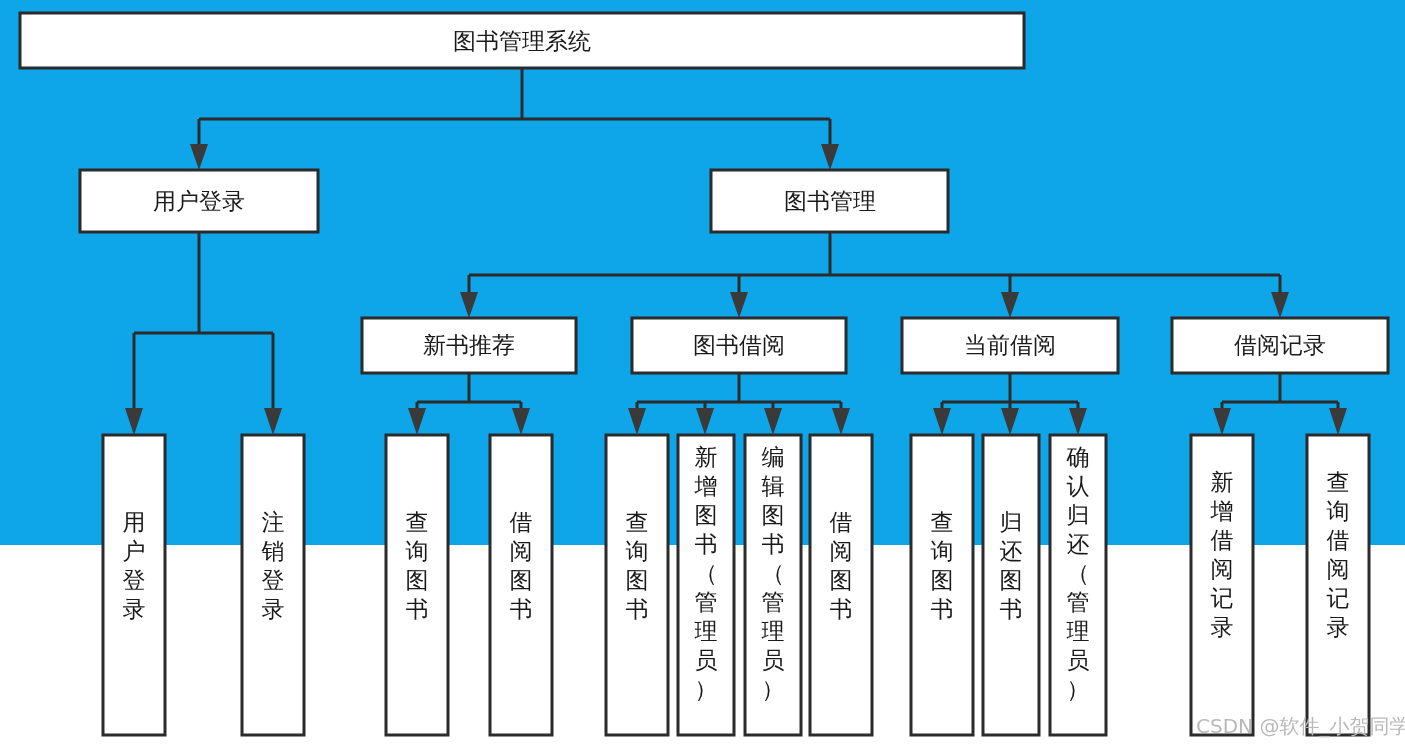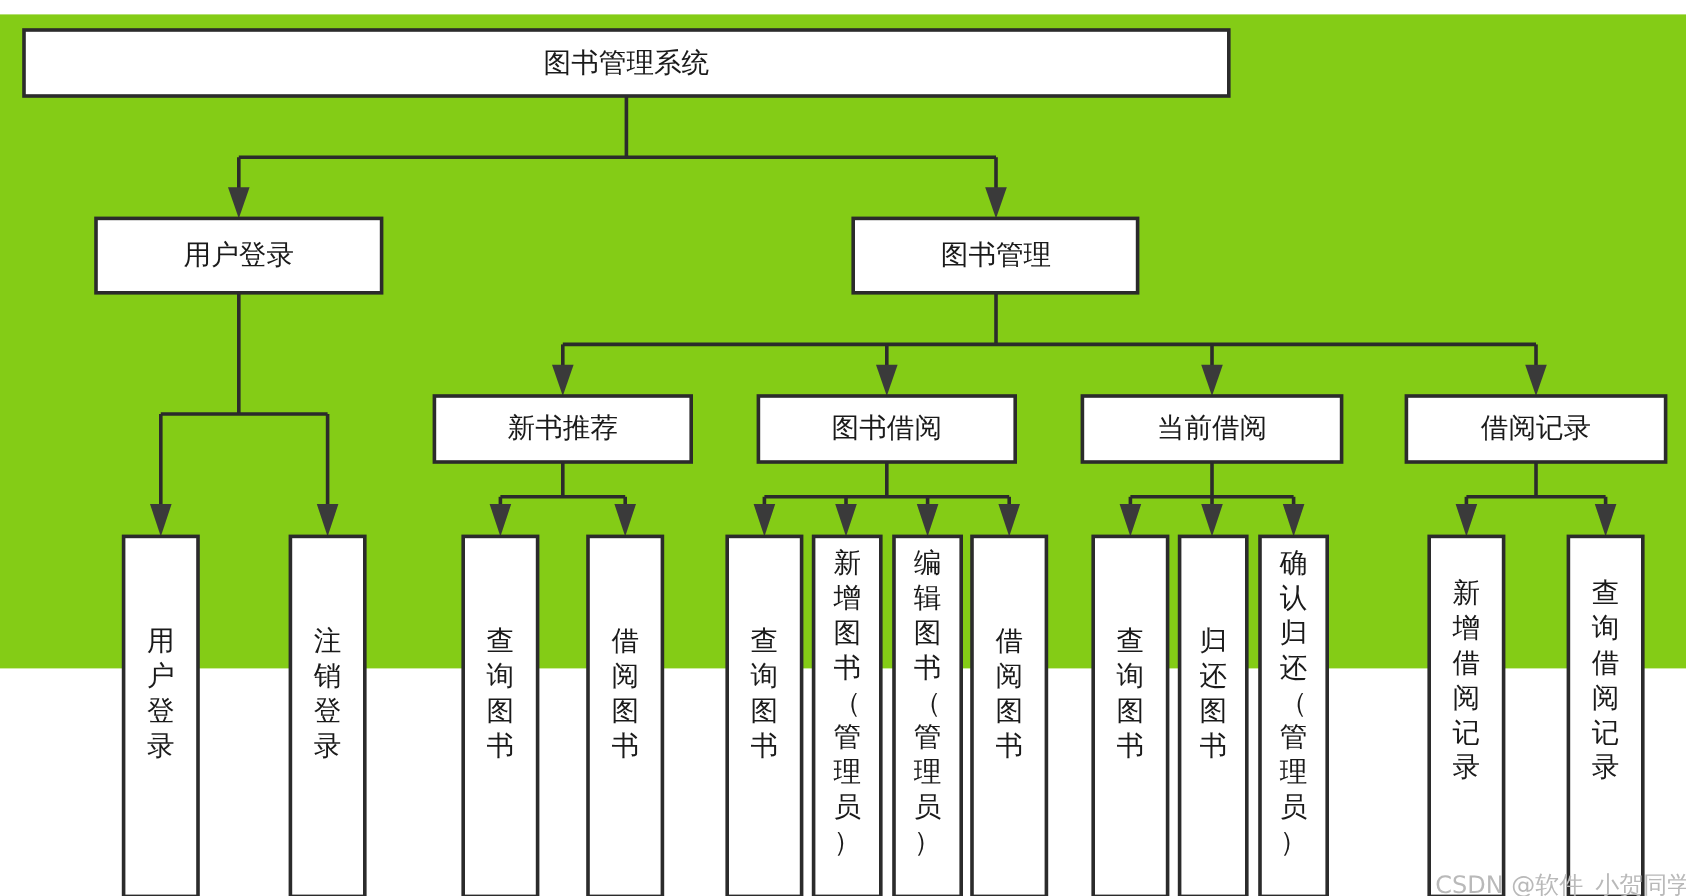--- a/index.html
+++ b/index.html
@@ -10,22 +10,21 @@
   body {
     width: 1405px;
     height: 747px;
     font-family: "DejaVu Sans", "Liberation Sans", sans-serif;
     overflow: hidden;
   }
   #diagram-root {
     position: relative;
     width: 1405px;
     height: 545px;
-    background: #84cc16;
-    margin-top: 12px;
+    background: #0ea5e9;
   }
   svg#diagram-canvas {
     position: absolute;
     left: 0;
     top: 0;
     width: 1405px;
     height: 747px;
   }
   .node-rect {
     fill: #ffffff;

